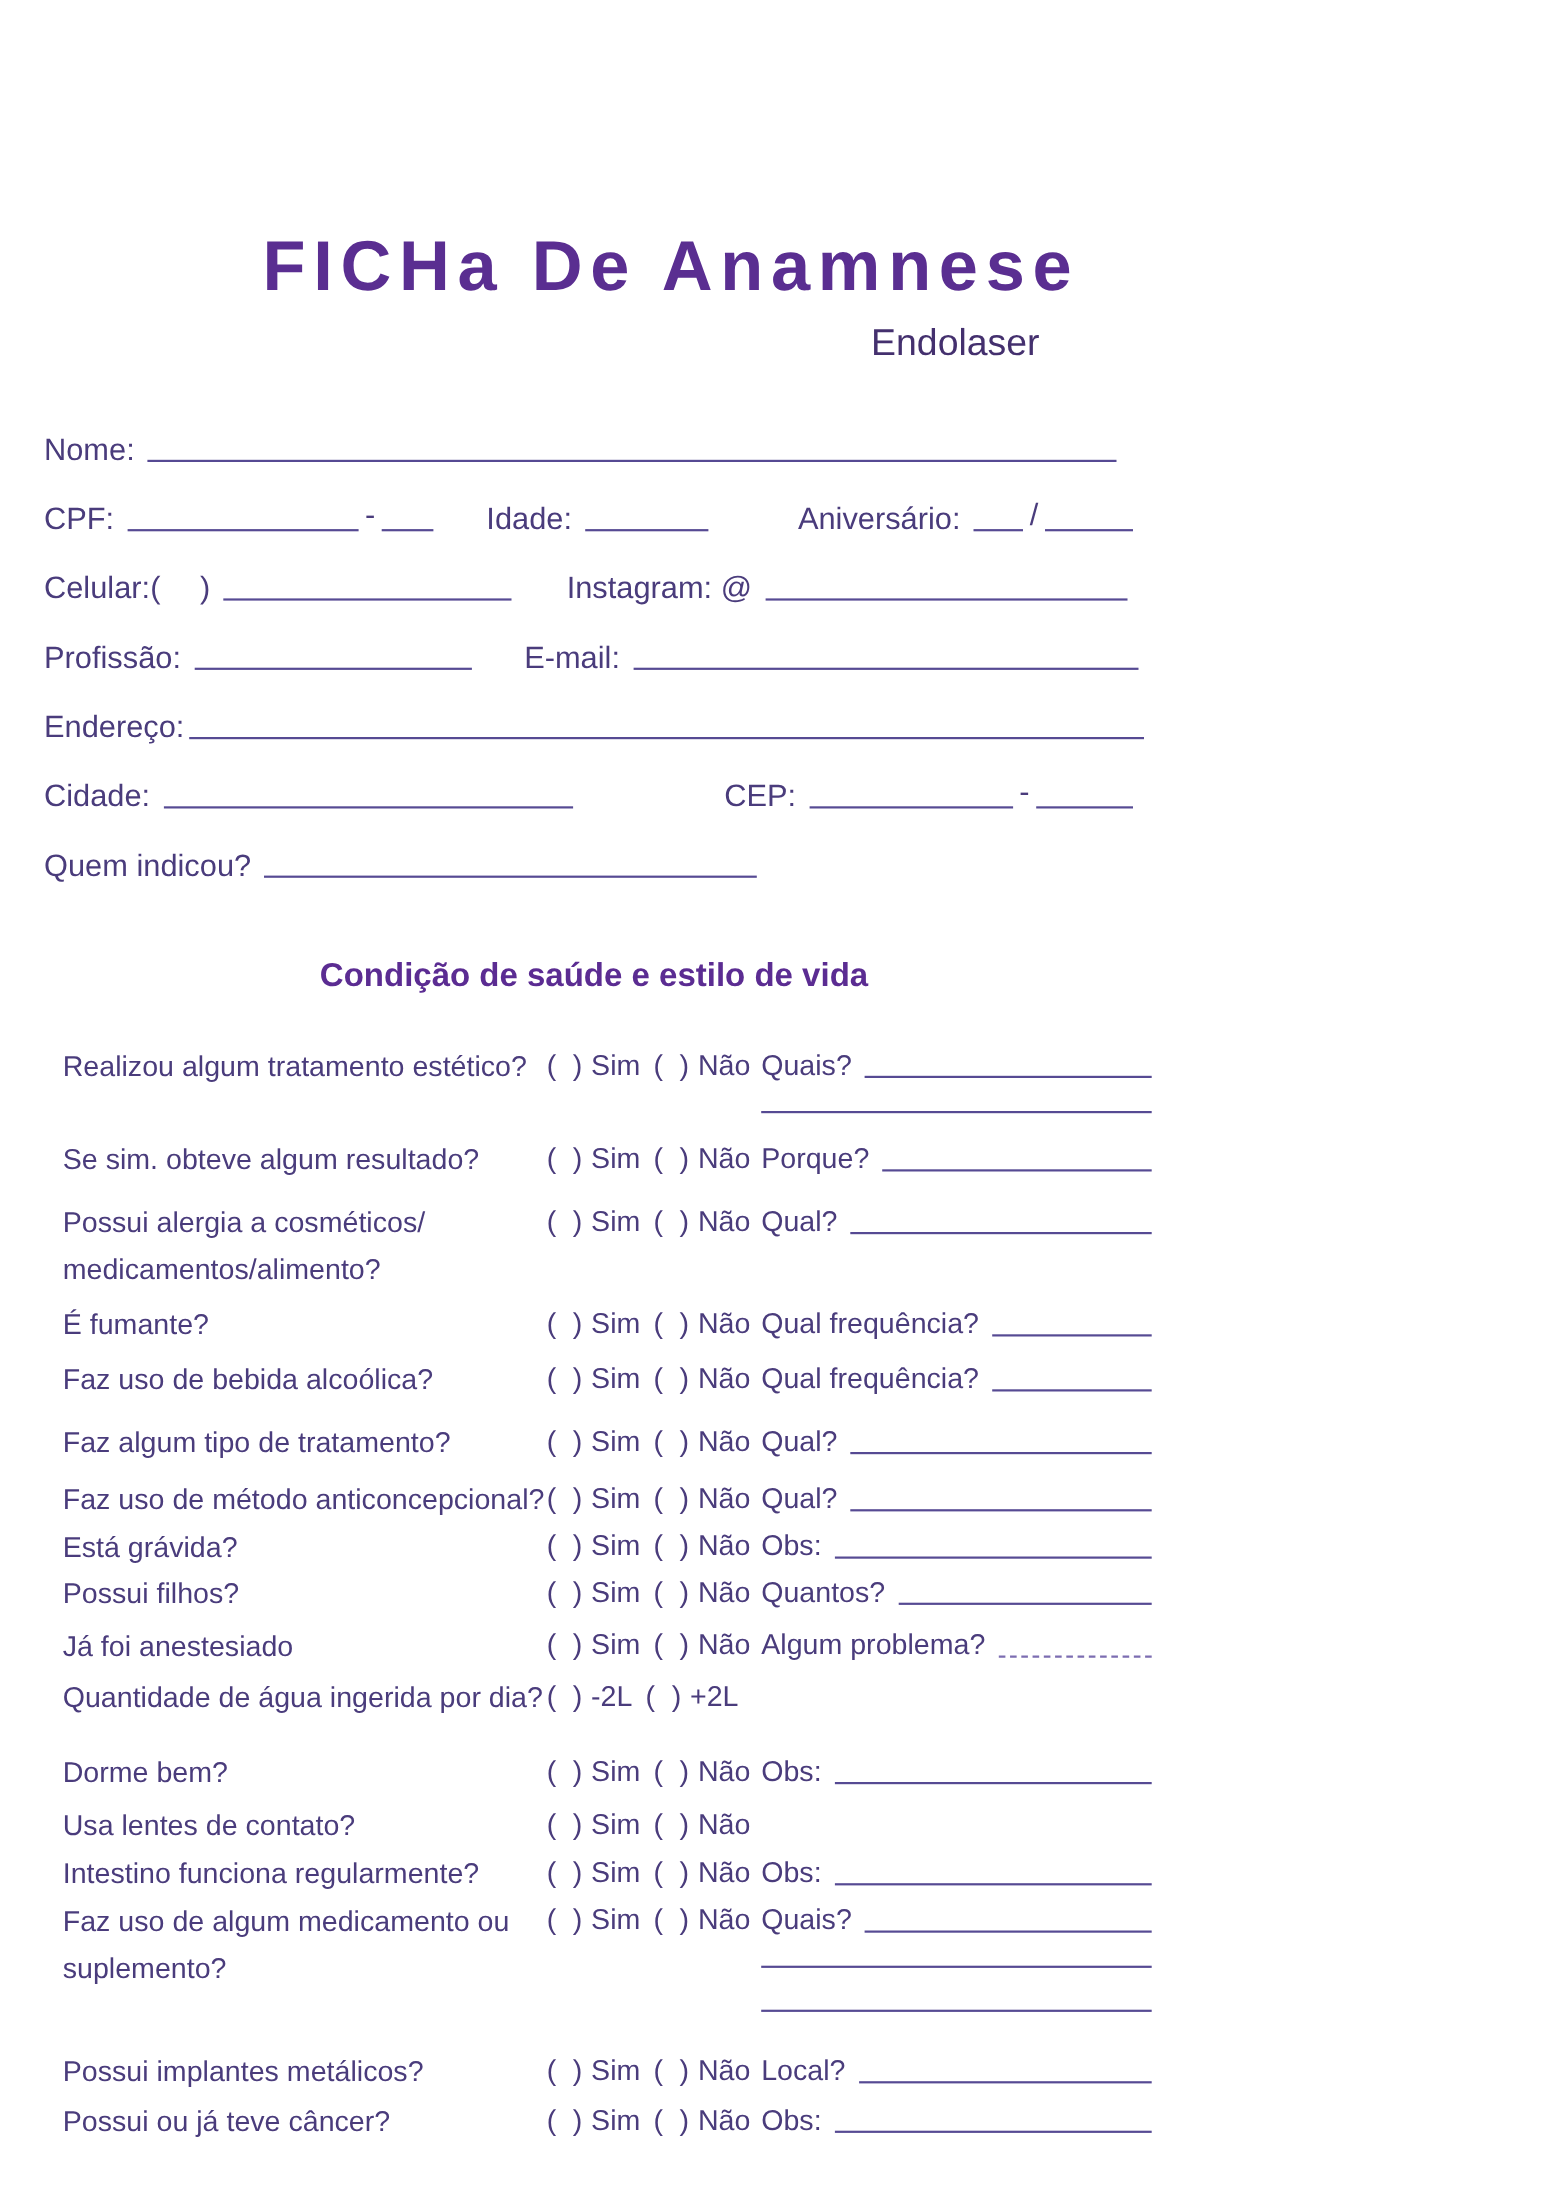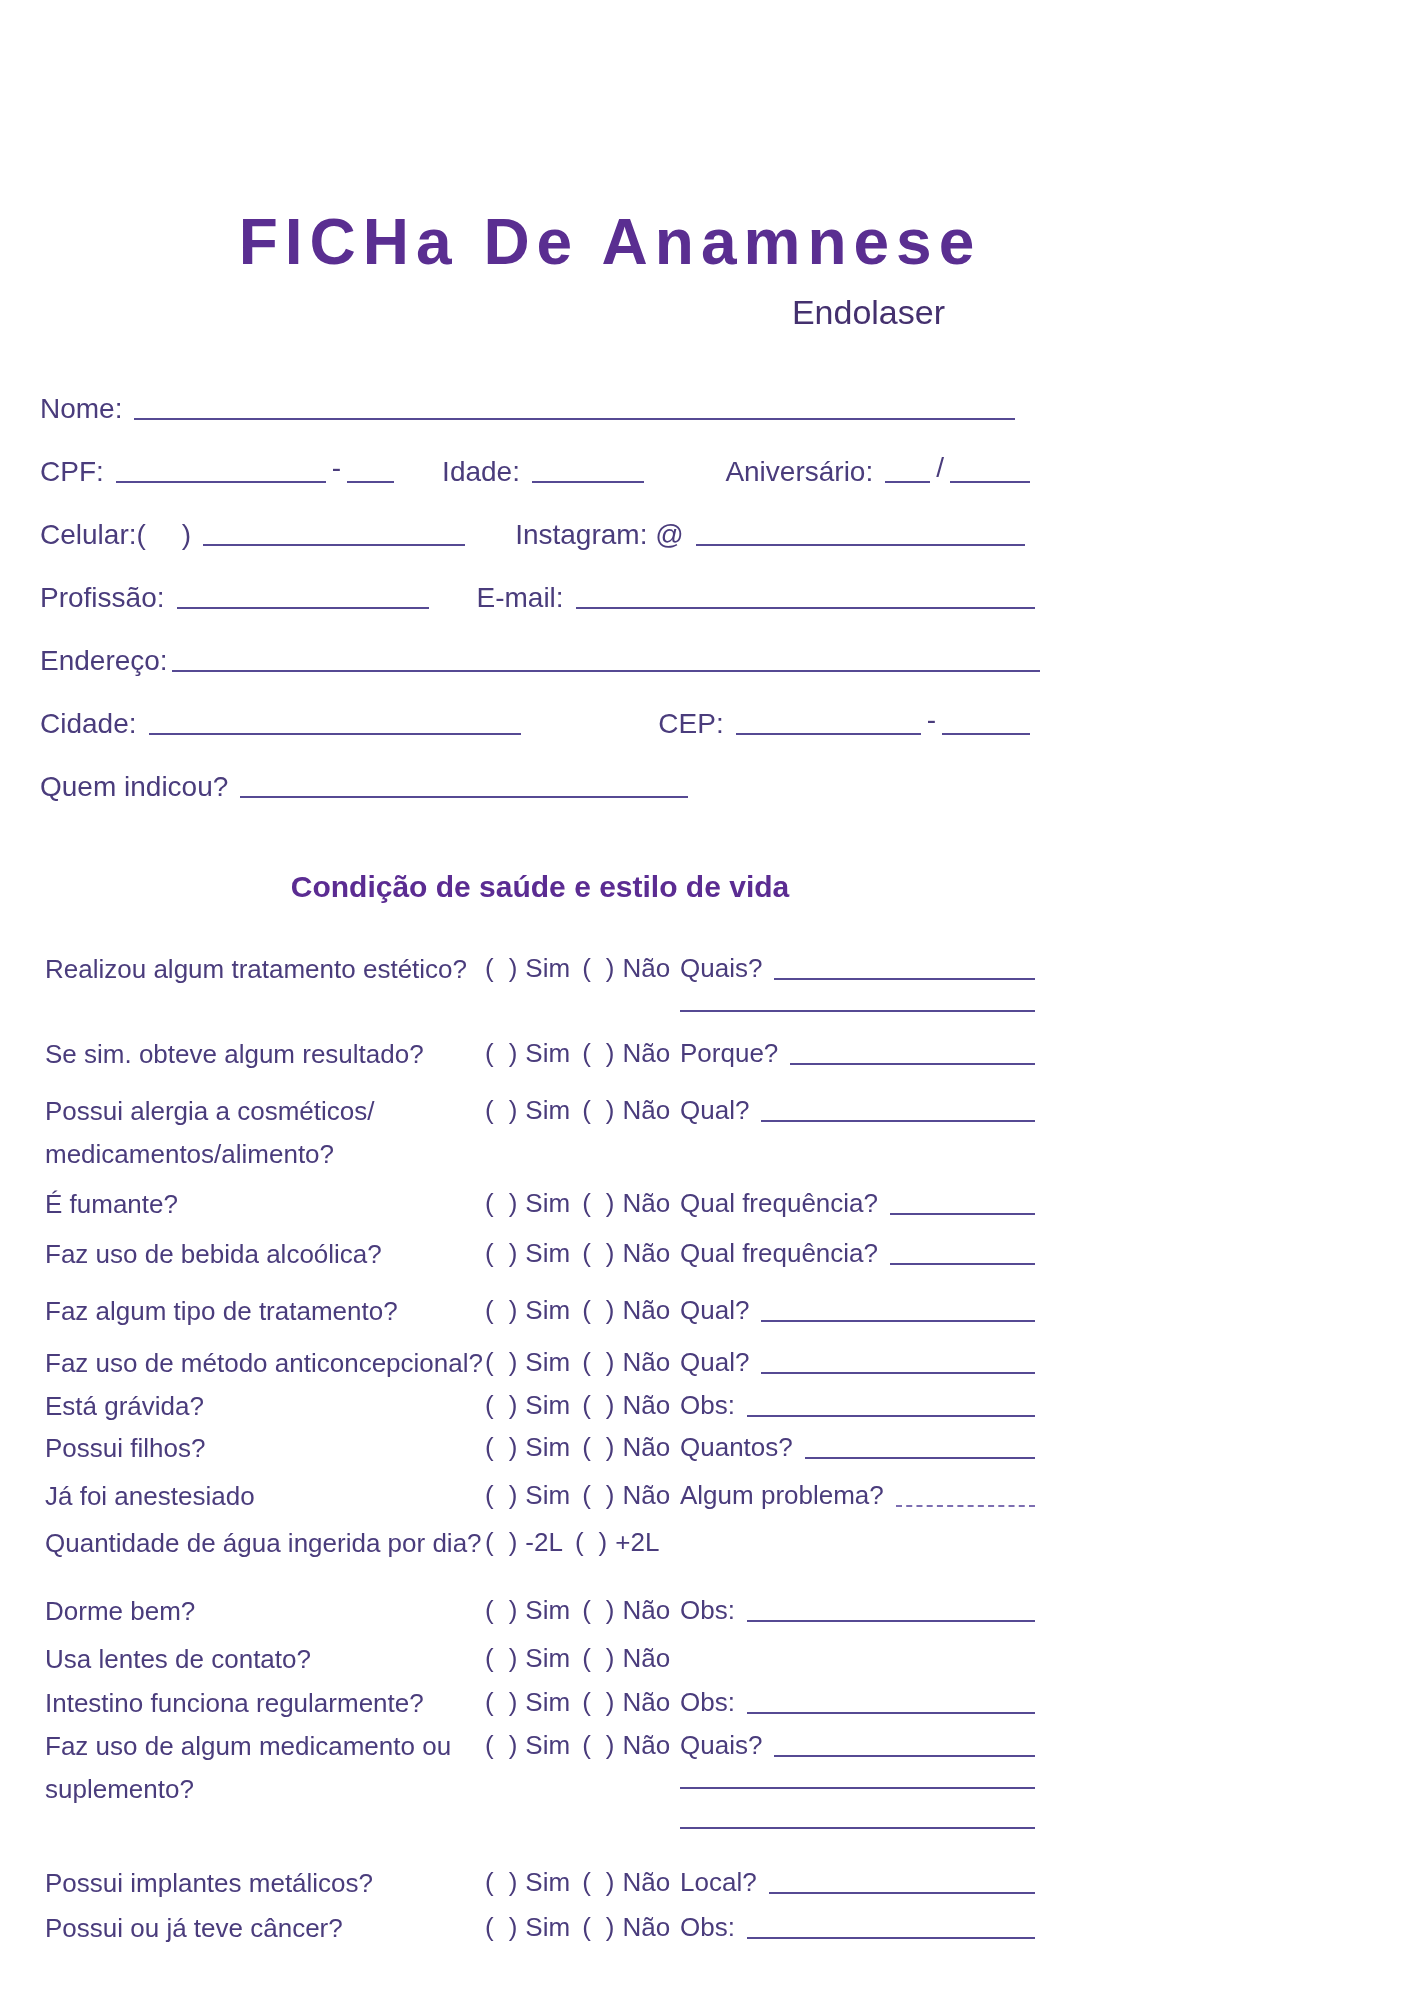--- a/index.html
+++ b/index.html
@@ -35,21 +35,21 @@
   .lbl{white-space:pre;margin-right:12px;}
   .fill{border-bottom:2px solid var(--c-line);margin-bottom:5px;display:inline-block;}
   .sep{margin:0 6px 4px 6px;}
   .paren-gap{display:inline-block;width:36px;}
   
   .section-title{
     position:absolute;top:870px;left:40px;width:1000px;
     text-align:center;font-size:30px;font-weight:bold;color:var(--c-section);
   }
   
-  .questions{position:absolute;top:954px;left:45px;width:990px;font-size:26px;}
+  .questions{position:absolute;top:954px;left:57px;width:990px;font-size:26px;}
   .q-row{display:flex;align-items:flex-start;}
   .q-text{width:440px;flex:0 0 440px;}
   .q-line1,.q-line2{line-height:30px;white-space:nowrap;}
   .q-line2{margin-top:13px;}
   .q-check{width:195px;flex:0 0 195px;display:flex;align-items:flex-end;height:30px;white-space:nowrap;}
   .chk{display:inline-flex;align-items:flex-end;margin-right:12px;cursor:pointer;}
   .chk .chk-gap{display:inline-block;width:15px;}
   .chk .chk-label{margin-left:8px;}
   .q-follow{flex:1 1 auto;min-width:0;}
   .q-follow-main{display:flex;align-items:flex-end;height:30px;}

